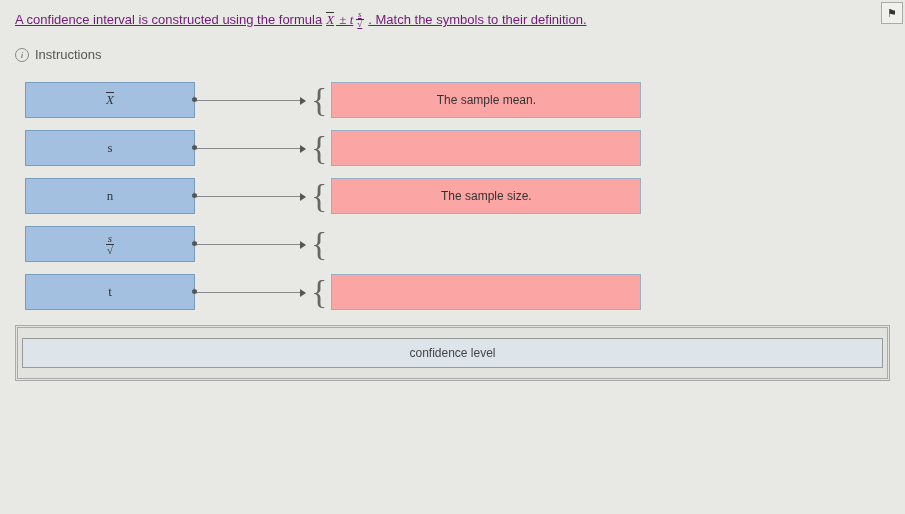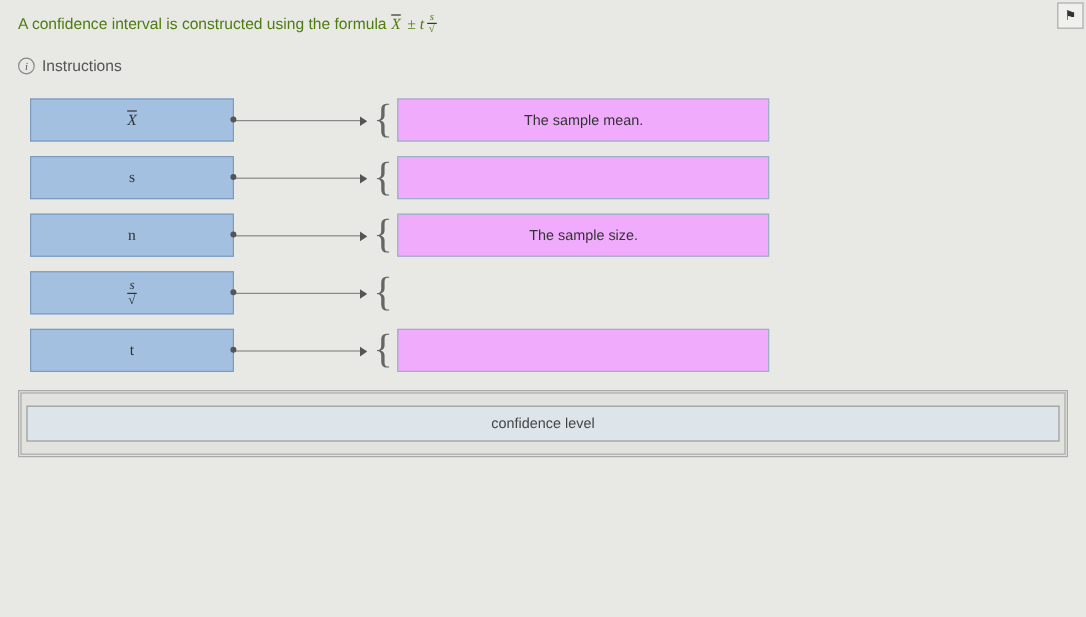--- a/index.html
+++ b/index.html
@@ -7,25 +7,26 @@
       font-family: Arial, sans-serif;
       background: #e8e8e4;
       width: 905px;
       height: 514px;
       position: relative;
       padding: 10px 15px;
       color: #333;
     }
     .question-text {
       font-size: 13px;
-      color: #4d7c0f;
+      color: #701a75;
       margin-bottom: 18px;
       display: flex;
       align-items: center;
       gap: 4px;
+      text-decoration: underline;
     }
     .formula {
       display: inline-flex;
       align-items: center;
       font-family: 'Times New Roman', serif;
       font-style: italic;
       gap: 2px;
     }
     .xbar { position: relative; }
     .xbar::before {
@@ -118,21 +119,21 @@
     .bracket {
       font-size: 34px;
       color: #666;
       font-family: serif;
       line-height: 0.8;
       margin: 0 4px 0 6px;
     }
     .target-box {
       width: 310px;
       height: 36px;
-      background: #f0abfc;
+      background: #fca5a5;
       border: 1px solid #9ab0c5;
       display: flex;
       align-items: center;
       justify-content: center;
       font-size: 12px;
       color: #333;
     }
     .options-tray {
       margin-top: 15px;
       border: 3px double #aaa;
@@ -176,20 +177,21 @@
 
 <div class="question-text">
   <span>A confidence interval is constructed using the formula</span>
   <span class="formula">
     <span class="xbar">X</span>&nbsp;±&nbsp;t
     <span class="frac">
         <span class="num">s</span>
         <span class="den"><span class="sqrt">√</span></span>
       </span>
   </span>
+  <span>. Match the symbols to their definition.</span>
 </div>
 
 <div class="instructions">
   <span class="info-icon">i</span>
   <span>Instructions</span>
 </div>
 
 <div class="match-area">
 
   <div class="match-row">

